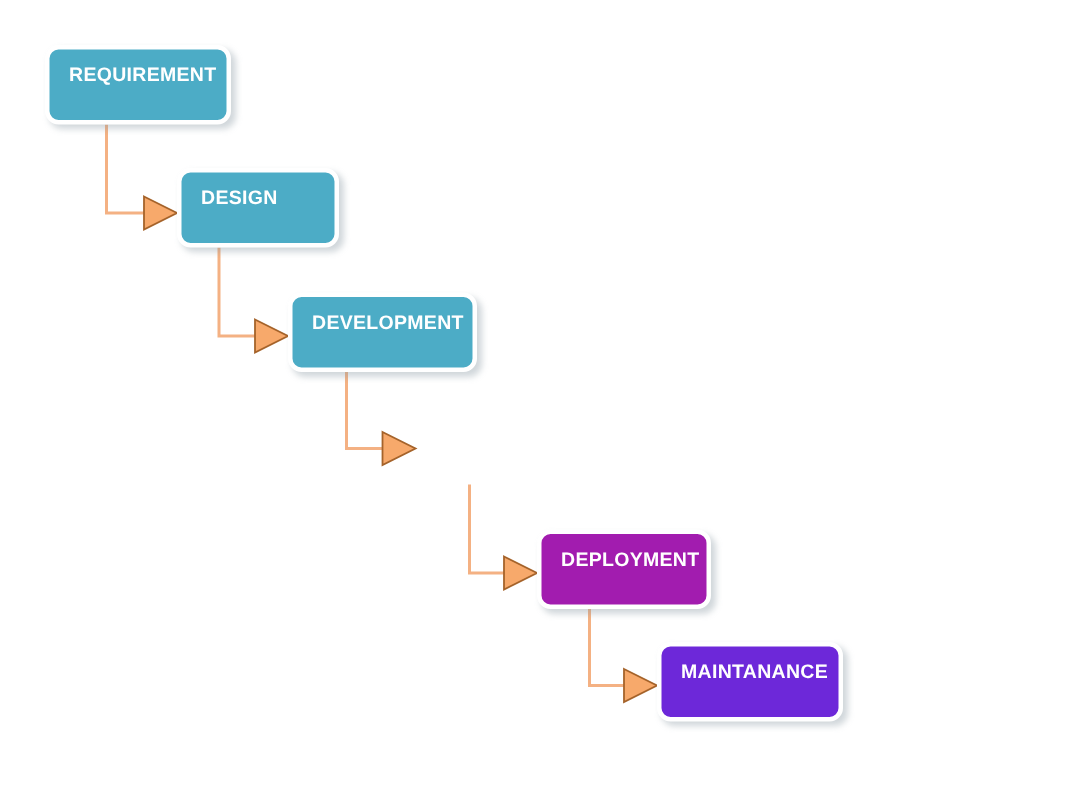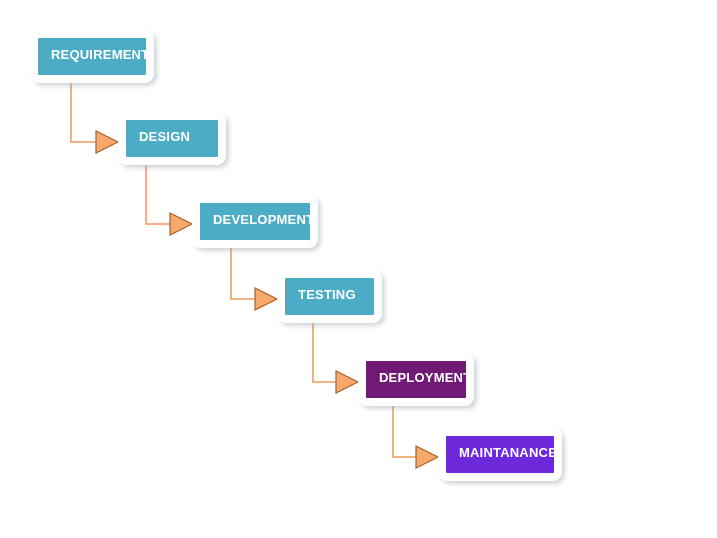--- a/index.html
+++ b/index.html
@@ -22,21 +22,21 @@
     left: 0;
     top: 0;
     width: 717px;
     height: 538px;
     pointer-events: none;
   }
   .node {
     position: absolute;
     box-sizing: border-box;
     background: #4CACC6;
-    border: 8px solid #a16207;
+    border: 3px solid #a16207;
     border-radius: 9px;
     box-shadow: 3px 3px 4px rgba(140, 155, 165, 0.40);
     z-index: 2;
   }
   .node-label {
     position: absolute;
     left: 13px;
     top: 9px;
     right: 8px;
     color: #ffffff;
@@ -81,25 +81,22 @@
   </div>
 
   <div class="node" style="left: 192px; top: 195px; width: 126px; height: 53px; background: rgb(76, 172, 198); border-color: rgb(255, 255, 255);">
     <span class="node-label" style="color: rgb(255, 255, 255);">DEVELOPMENT</span>
   </div>
 
   <div class="node" style="left: 118px; top: 112px; width: 108px; height: 53px; background: rgb(76, 172, 198); border-color: rgb(255, 255, 255);">
     <span class="node-label" style="color: rgb(255, 255, 255);">DESIGN</span>
   </div>
 
-  <div class="node" style="left: 277px; top: 270px; width: 105px; height: 53px; background: rgb(76, 172, 198); border-color: rgb(255, 255, 255);">
-    <span class="node-label" style="color: rgb(255, 255, 255);">TESTING</span>
-  </div>
 
-  <div class="node" style="left: 358px; top: 353px; width: 116px; height: 53px; background: #701a75; border-color: rgb(255, 255, 255);">
+  <div class="node" style="left: 358px; top: 353px; width: 116px; height: 53px; background: #a21caf; border-color: rgb(255, 255, 255);">
     <span class="node-label" style="color: rgb(255, 255, 255);">DEPLOYMENT</span>
   </div>
 
   <div class="node" style="left: 438px; top: 428px; width: 124px; height: 53px; background: #6d28d9; border-color: rgb(255, 255, 255);">
     <span class="node-label" style="color: rgb(255, 255, 255);">MAINTANANCE</span>
   </div>
 
 </div>
 
 </body></html>

